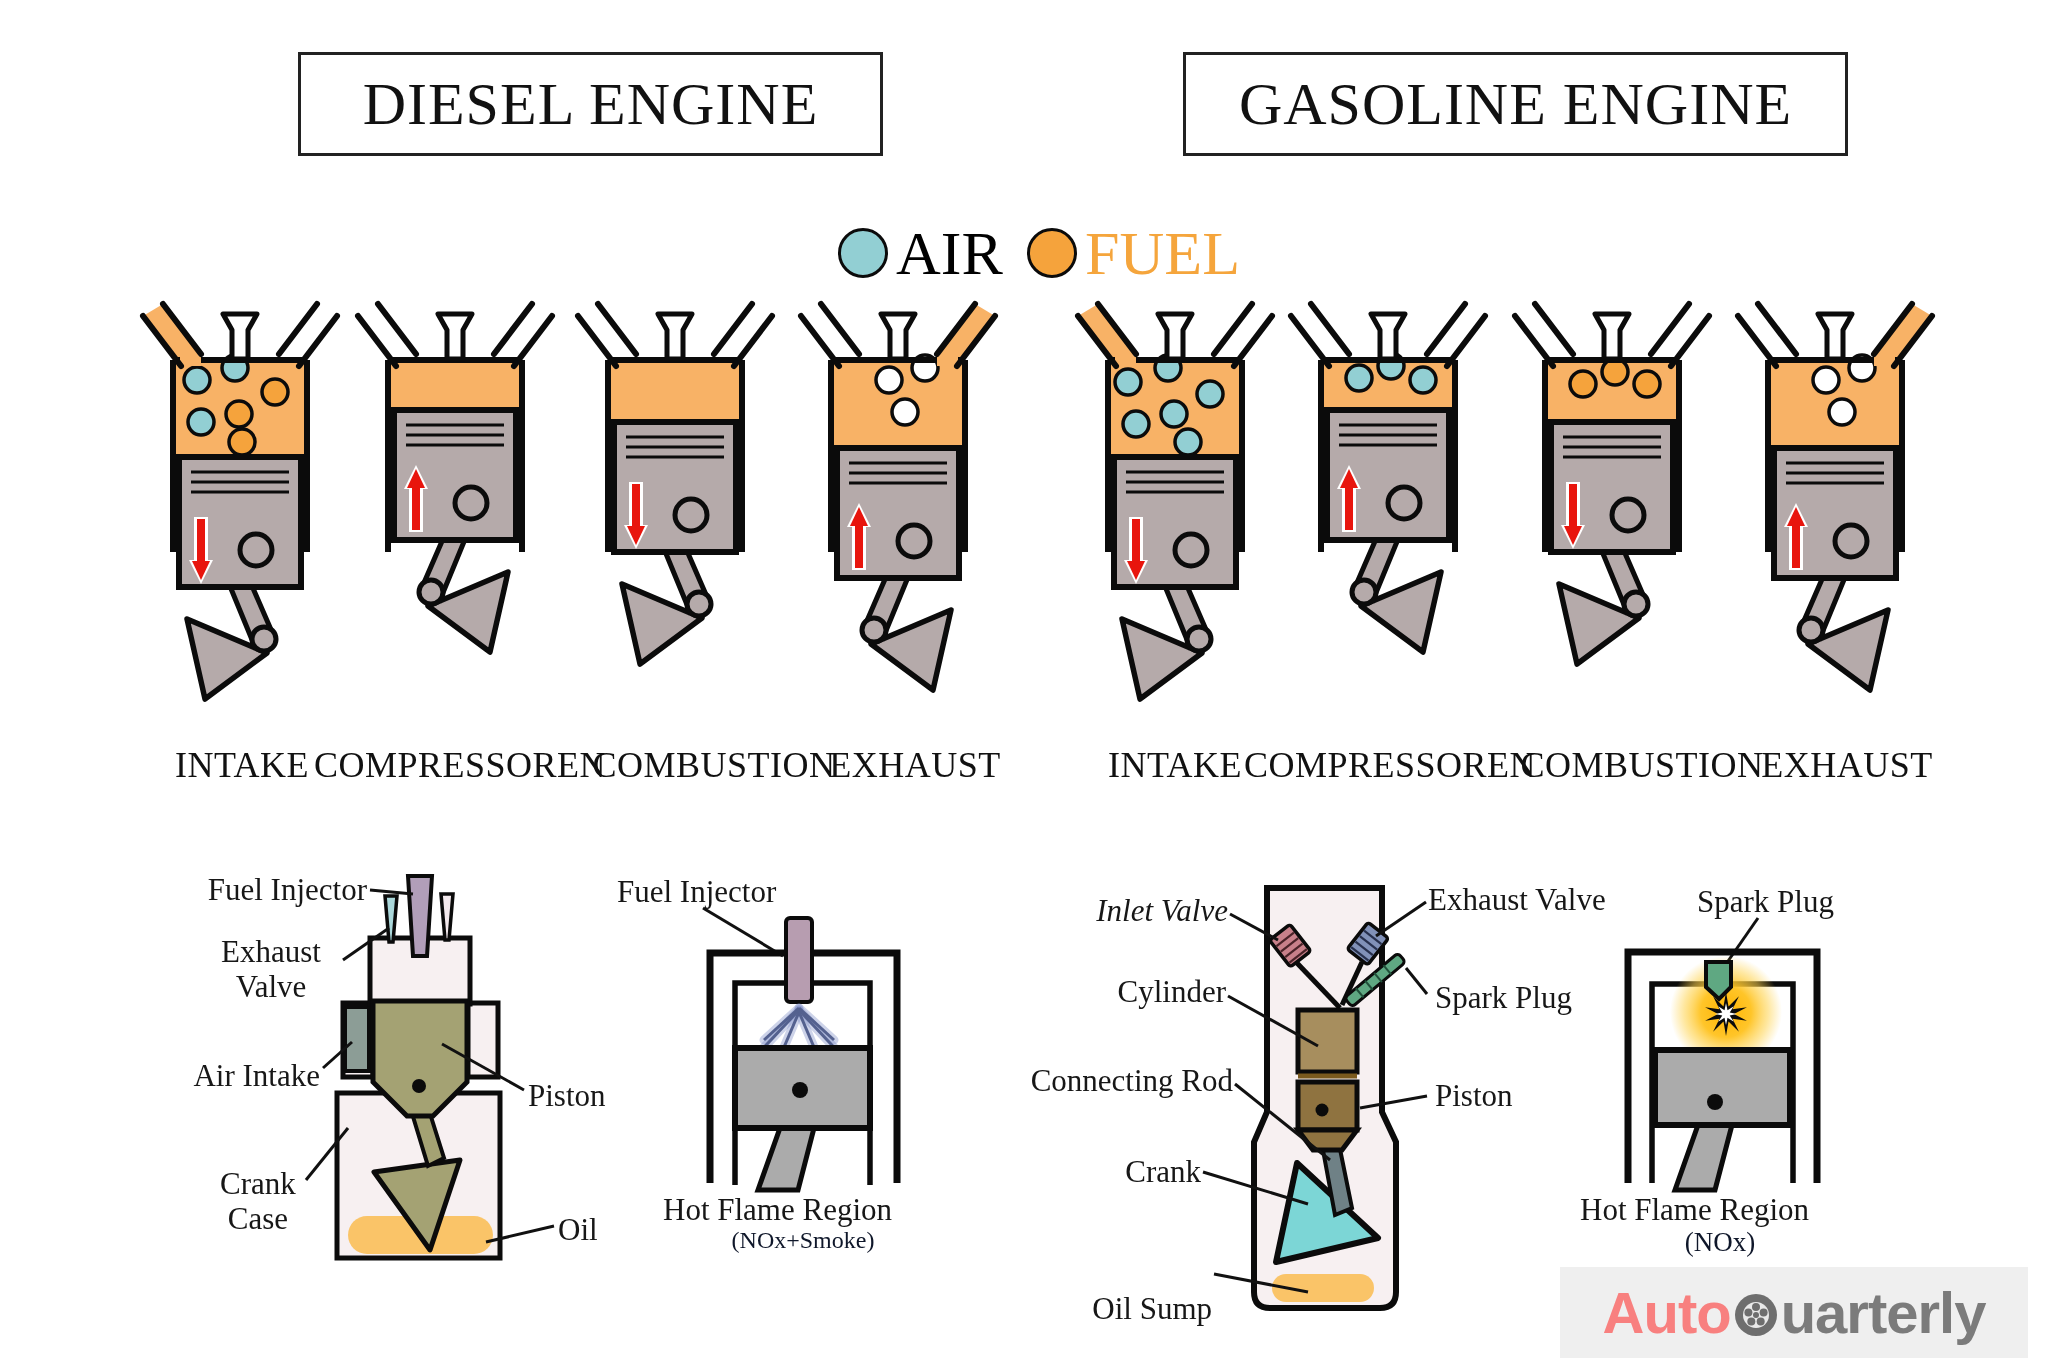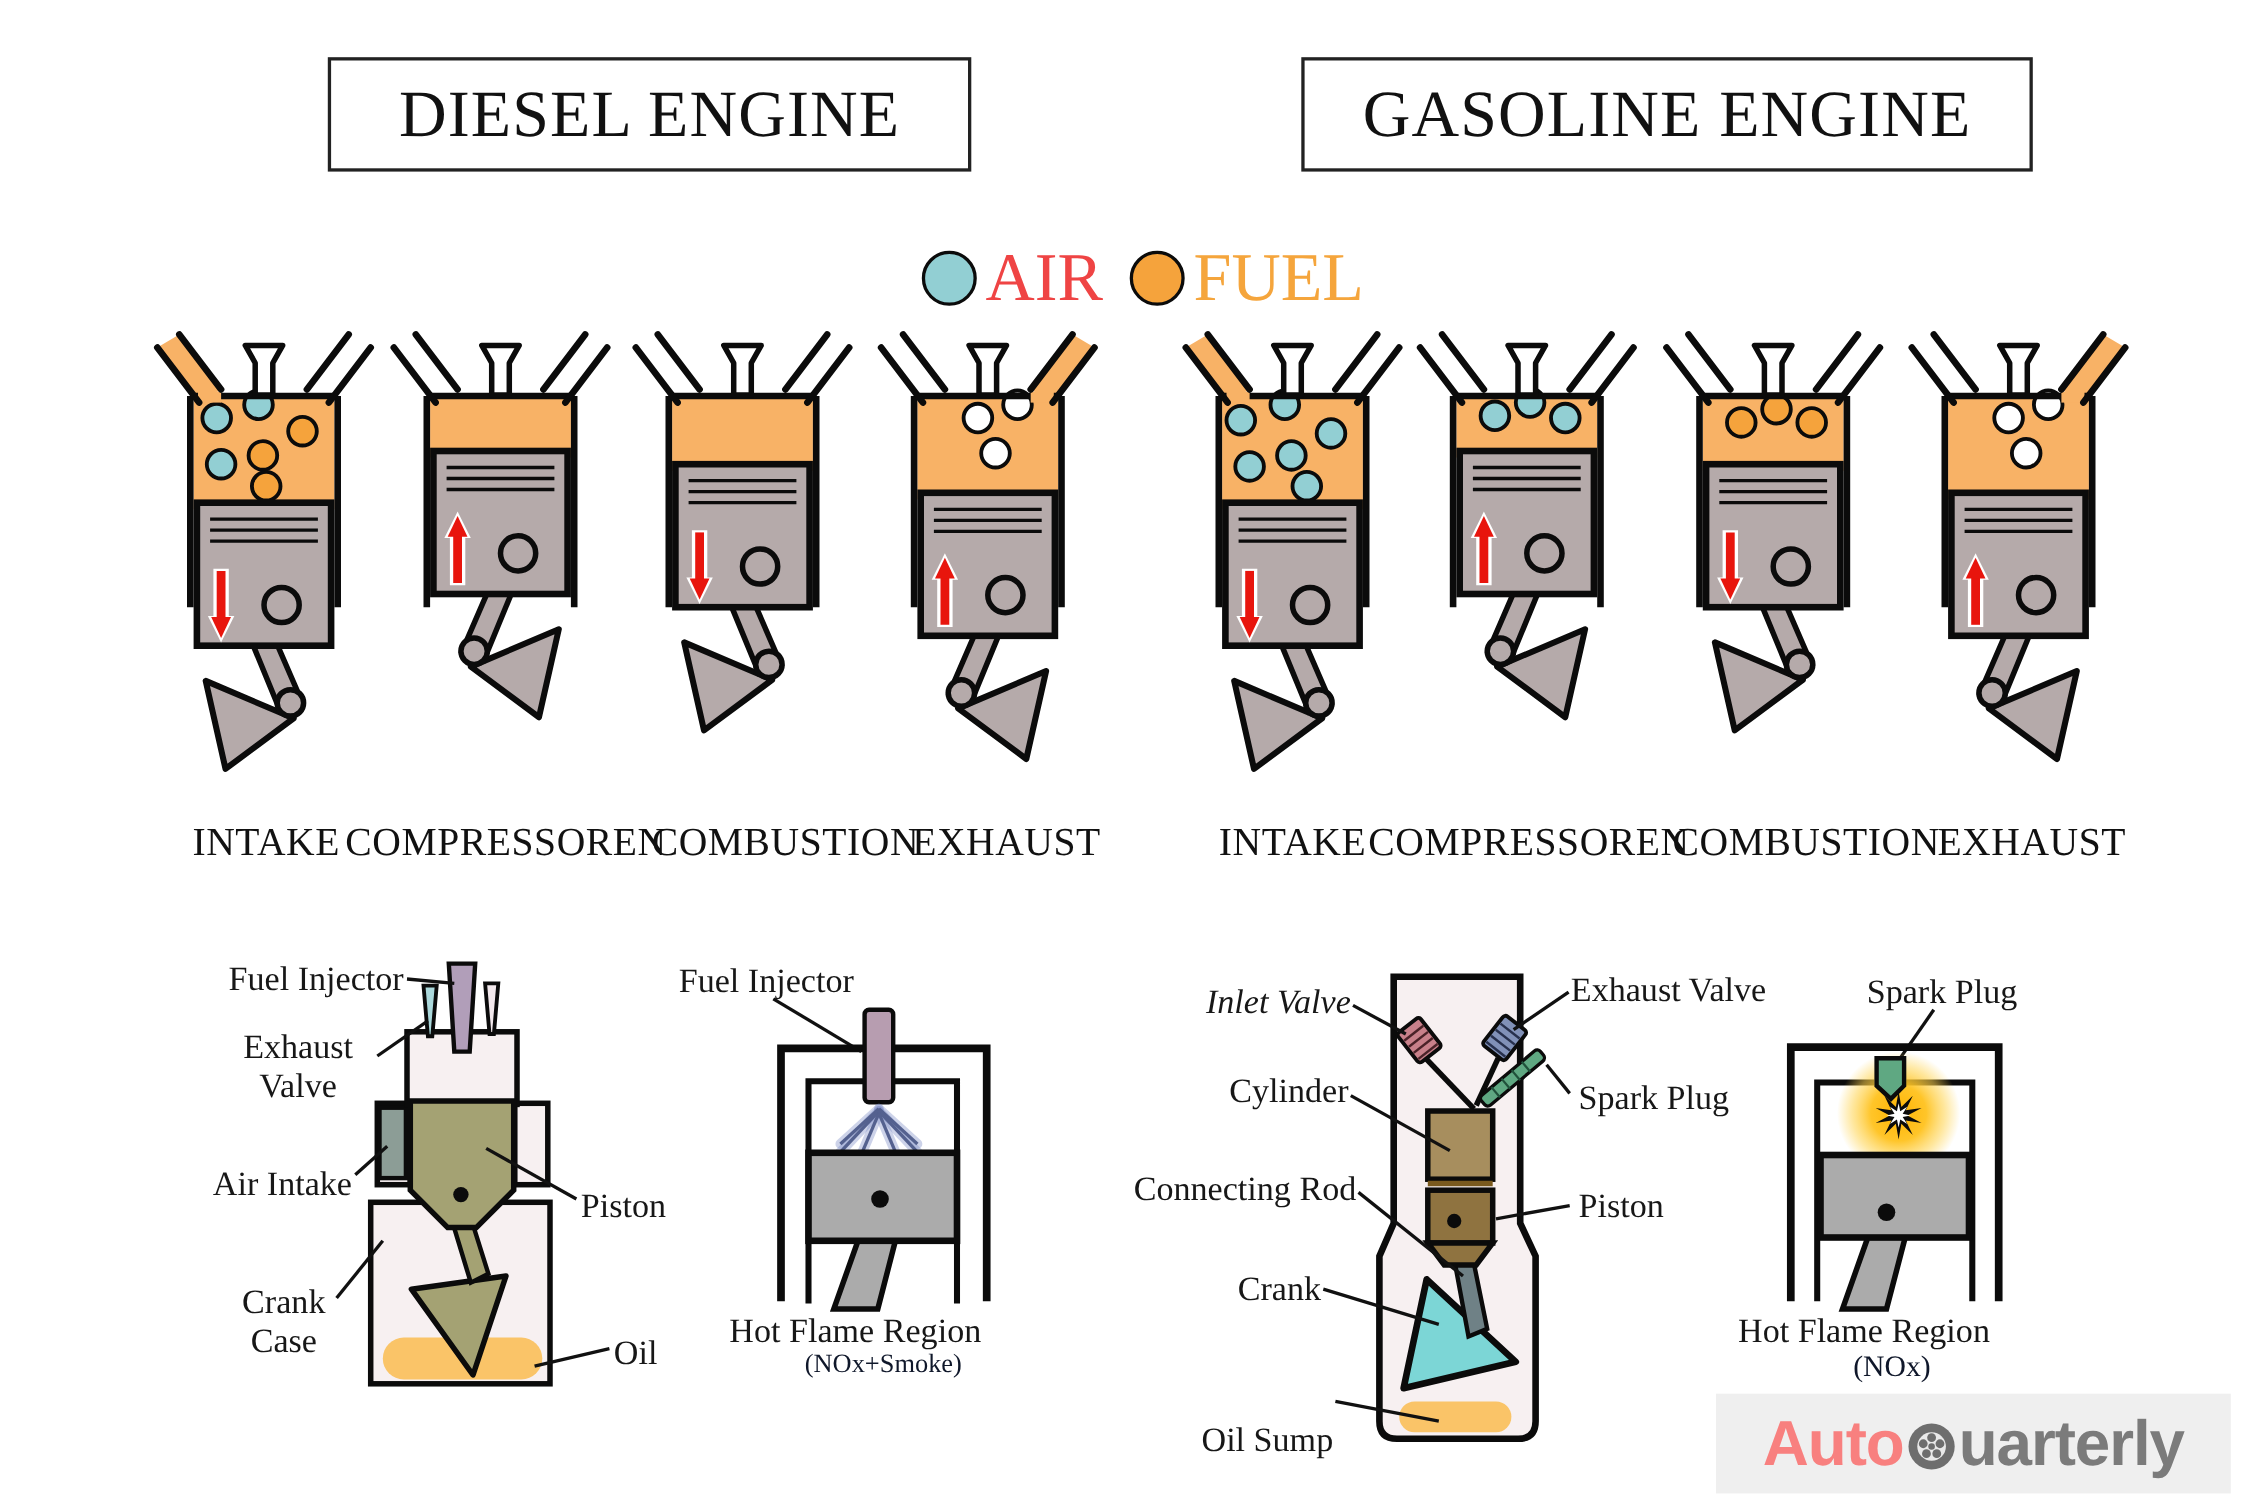--- a/index.html
+++ b/index.html
@@ -33,21 +33,21 @@
 
   <div class="titlebox" style="left:298px;top:52px;width:579px;height:98px;">
     <span>DIESEL ENGINE</span>
   </div>
   <div class="titlebox" style="left:1183px;top:52px;width:659px;height:98px;">
     <span>GASOLINE ENGINE</span>
   </div>
 
   <div class="legend" style="left:838px;">
     <span class="dot" style="background-color: rgb(146, 207, 211);"></span>
-    <span class="ltext" style="color: #ef4444;">AIR</span>
+    <span class="ltext" style="color: #000000;">AIR</span>
   </div>
   <div class="legend" style="left:1027px;">
     <span class="dot" style="background-color: rgb(245, 163, 60);"></span>
     <span class="ltext" style="color: rgb(245, 165, 60);">FUEL</span>
   </div>
 
   <div id="cyl-layer">
       <div class="cyl" style="left: 135px;"><svg viewBox="0 0 210 440" width="210" height="440">
           <rect x="41" y="62" width="128" height="101" fill="#F8B266"></rect>
           <polygon points="8,16 28,4 66,54 46,66" fill="#F8B266"></polygon>

